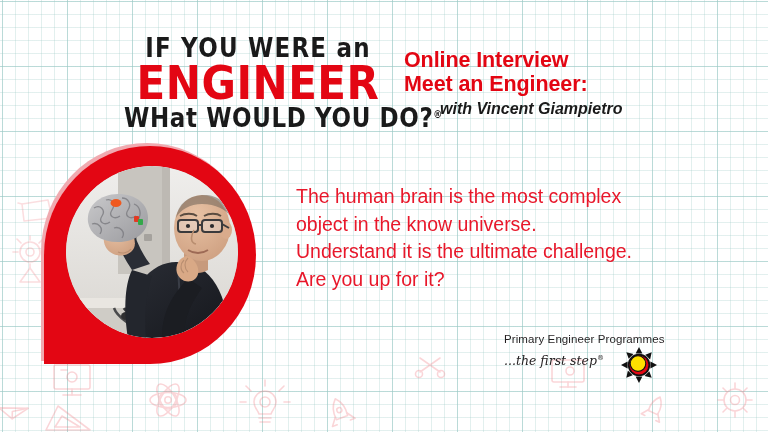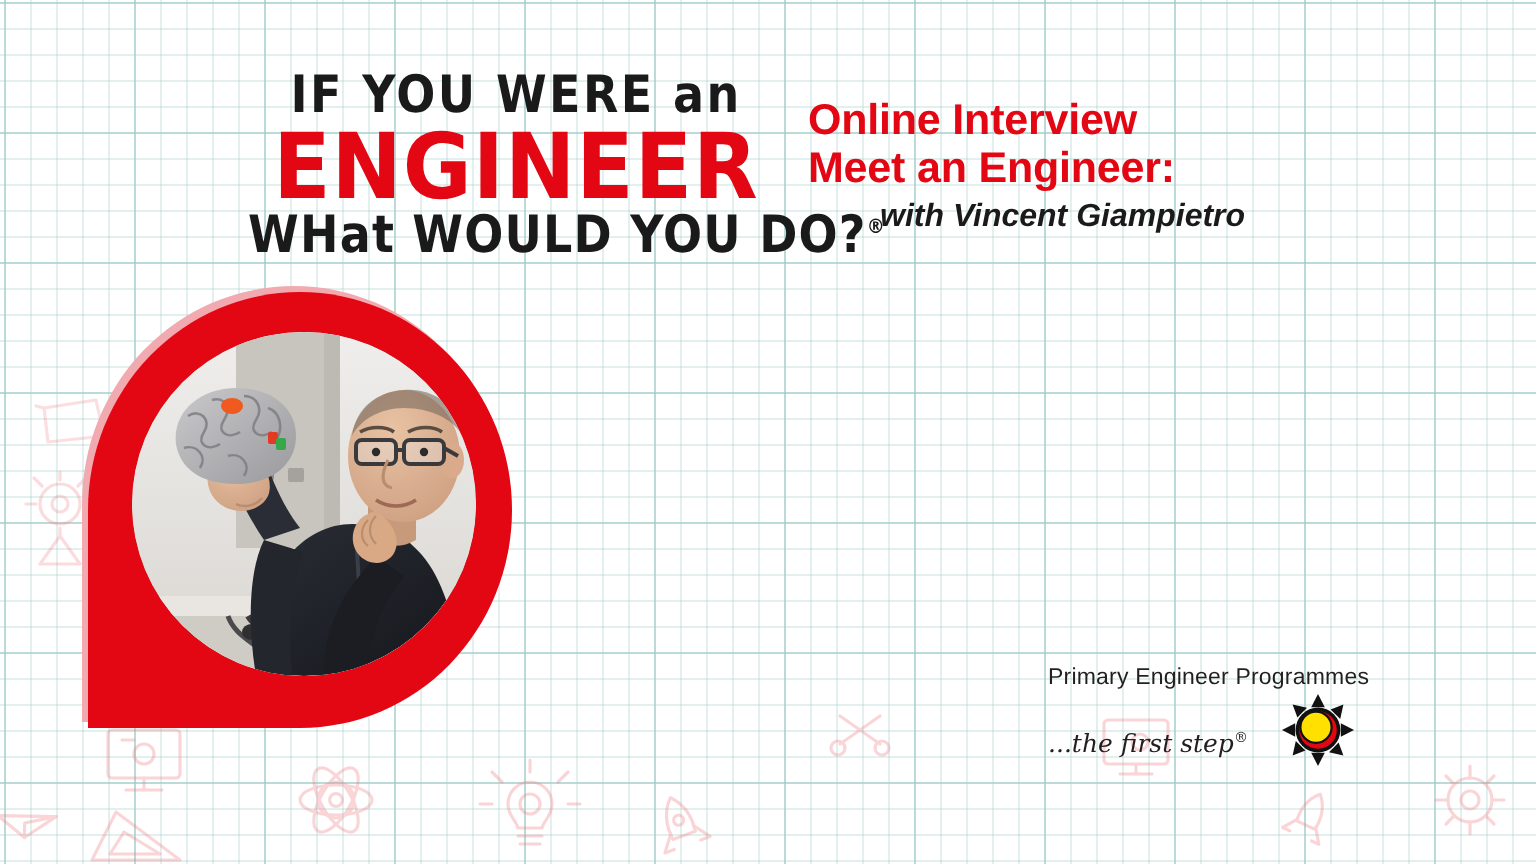--- a/index.html
+++ b/index.html
@@ -155,36 +155,36 @@
     width: 172px; height: 172px;
     border-radius: 50%;
     overflow: hidden;
     background: #d7d3cd;
   }
   .pin-photo svg { display:block; width:172px; height:172px; }
 
   
   .pe-logo {
     position: absolute;
-    left: 524px; top: 333px;
+    left: 504px; top: 333px;
     width: 150px;
   }
   .pe-line1 {
     font-family: "Liberation Sans", sans-serif;
     font-size: 11.5px;
     color: #231f20;
     letter-spacing: 0.1px;
     white-space: nowrap;
   }
   .pe-line2 {
     font-family: "DejaVu Serif", serif;
     font-style: italic;
     font-size: 12.5px;
     color: #231f20;
-    margin-top: 19px;
+    margin-top: 8px;
     white-space: nowrap;
   }
   .pe-reg { font-size: 7px; vertical-align: super; }
   .pe-sun {
     position: absolute;
     left: 117px; top: 14px;
     width: 36px; height: 36px;
   }
   .pe-sun svg { display:block; }
 
@@ -458,20 +458,26 @@
           <path d="M122 84 C 128 88, 136 88, 142 84" stroke="#9d6a55" stroke-width="1.8" fill="none"></path>
 
           <path d="M116 92 C 110 96, 108 106, 114 112 C 120 118, 130 116, 132 108 C 134 100, 126 90, 120 90 Z" fill="#d9a986"></path>
           <path d="M118 94 C 114 98, 114 104, 118 107" stroke="#b98e70" stroke-width="1.1" fill="none"></path>
           <path d="M122 92 C 118 96, 118 102, 122 106" stroke="#b98e70" stroke-width="1.1" fill="none"></path>
         </g>
       </svg>
     </div>
   </div>
 
+  <div class="quote">
+    <div>The human brain is the most complex</div>
+    <div>object in the know universe.</div>
+    <div>Understand it is the ultimate challenge.</div>
+    <div>Are you up for it?</div>
+  </div>
 
   <div class="pe-logo">
     <div class="pe-line1">Primary Engineer Programmes</div>
     <div class="pe-line2"><span>...the first step</span><span class="pe-reg">®</span></div>
     <div class="pe-sun">
       <svg viewBox="0 0 36 36" xmlns="http://www.w3.org/2000/svg">
         <g fill="#111111">
           <polygon points="18,0 21.4,6.6 14.6,6.6"></polygon>
           <polygon points="36,18 29.4,21.4 29.4,14.6"></polygon>
           <polygon points="18,36 14.6,29.4 21.4,29.4"></polygon>

